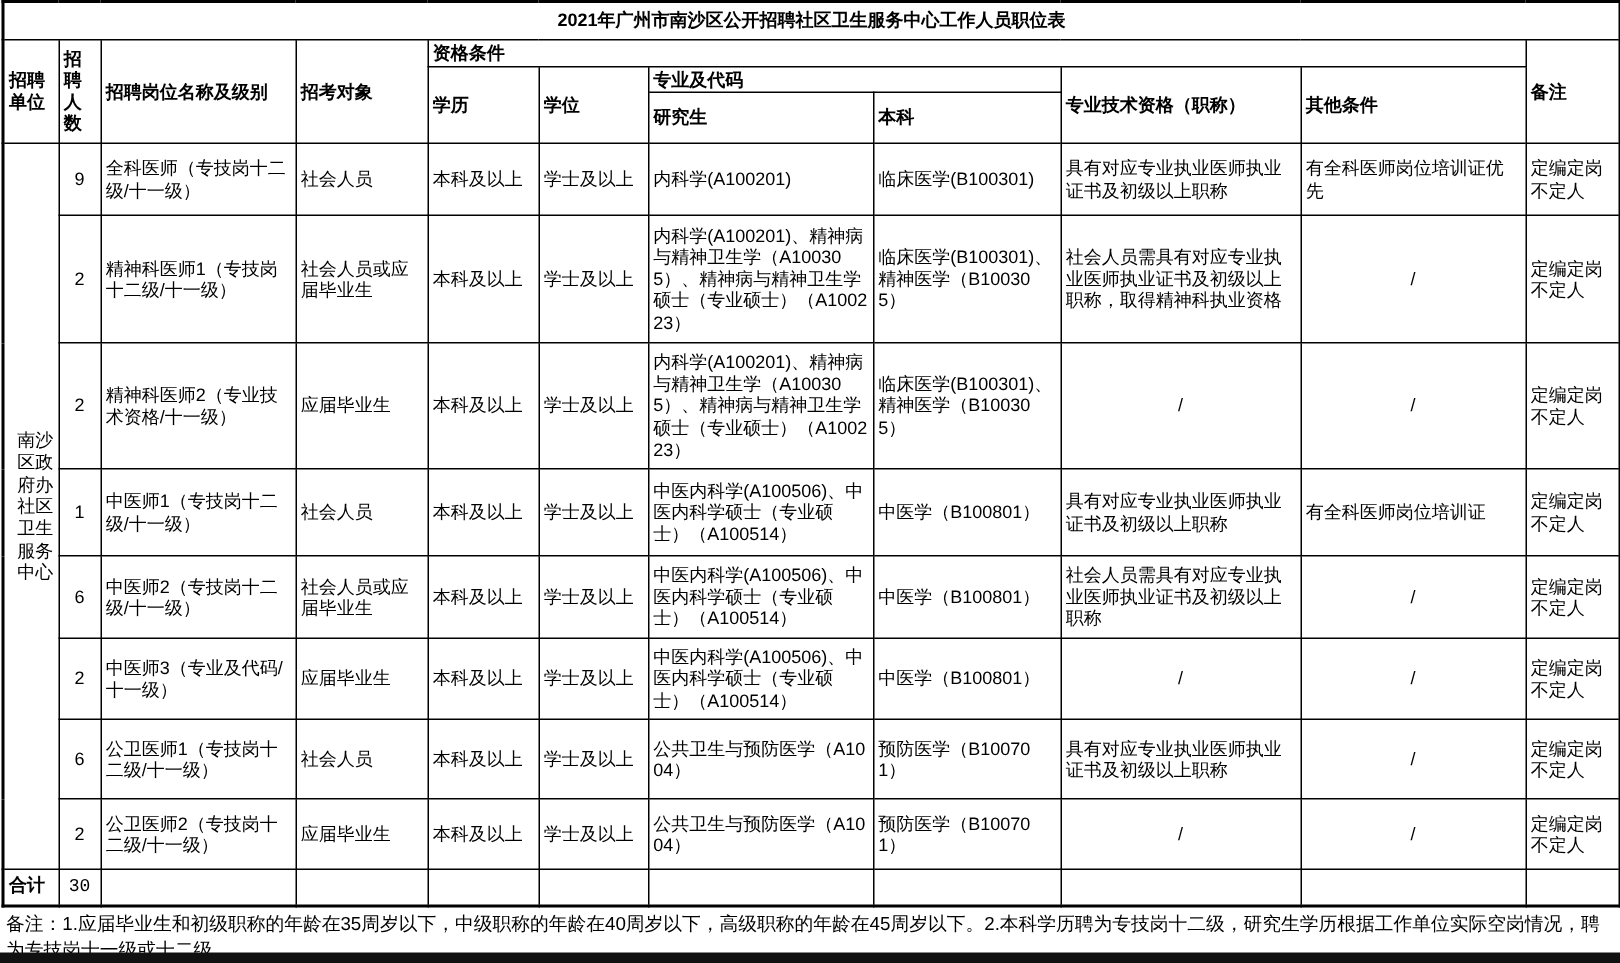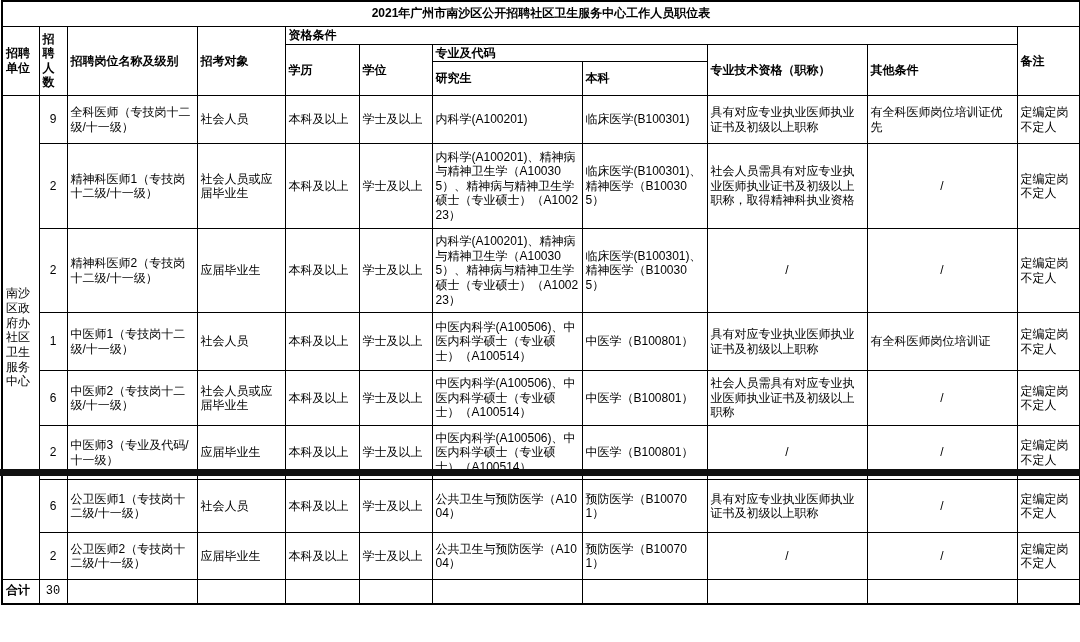--- a/index.html
+++ b/index.html
@@ -2,42 +2,42 @@
 <html><head>
 <meta charset="utf-8">
 <style>
   * { box-sizing: border-box; }
   html, body { margin: 0; padding: 0; background: #ffffff; }
   body {
     width: 1080px; height: 642px; overflow: hidden;
     font-family: "Liberation Sans", "DejaVu Sans", sans-serif;
     color: #000;
   }
-  .page { width: 1080px; height: 476px; position: relative; background: #fff; }
+  .page { width: 1080px; height: 642px; position: relative; background: #fff; }
   table.jobs {
     width: 1078px; margin: 0 1px;
     border-collapse: collapse; table-layout: fixed;
     border: 2px solid #000;
   }
   table.jobs td {
     border: 1px solid #000;
     font-size: 12px; line-height: 1.22;
     padding: 1px 3px;
     vertical-align: middle;
     word-break: break-all;
     overflow: hidden;
   }
   td.title-cell {
     font-size: 16px; font-weight: bold; text-align: center;
     border-bottom: 2px solid #000; padding: 2px;
   }
   td.th { font-weight: bold; text-align: left; padding: 1px 2px; }
   td.num { text-align: center; }
   td.c { text-align: center; }
-  td.unit-cell { text-align: left; padding: 1px 4px; }
+  td.unit-cell { text-align: right; padding: 1px 4px; }
   tr.total-row td { height: 24px; font-family: Liberation Mono, monospace; }
   .footnote {
     font-size: 12.5px; line-height: 1.35;
     padding: 3px 4px 0 4px; text-align: left;
     word-break: break-all;
   }
   .bottom-bar {
     position: absolute; left: 0; bottom: 0;
     width: 1080px; height: 7px; background: #111;
   }
@@ -109,21 +109,21 @@
       <td>学士及以上</td>
       <td>内科学(A100201)、精神病与精神卫生学（A100305）、精神病与精神卫生学硕士（专业硕士）（A100223）</td>
       <td>临床医学(B100301)、精神医学（B100305）</td>
       <td>社会人员需具有对应专业执业医师执业证书及初级以上职称，取得精神科执业资格</td>
       <td class="c">/</td>
       <td>定编定岗不定人</td>
     </tr>
 
     <tr style="height:84px">
       <td class="num">2</td>
-      <td>精神科医师2（专技岗十二级/十一级）</td>
+      <td>精神科医师2（专业技术资格/十一级）</td>
       <td>应届毕业生</td>
       <td>本科及以上</td>
       <td>学士及以上</td>
       <td>内科学(A100201)、精神病与精神卫生学（A100305）、精神病与精神卫生学硕士（专业硕士）（A100223）</td>
       <td>临床医学(B100301)、精神医学（B100305）</td>
       <td class="c">/</td>
       <td class="c">/</td>
       <td>定编定岗不定人</td>
     </tr>
 
@@ -201,15 +201,16 @@
       <td></td>
       <td></td>
       <td></td>
       <td></td>
       <td></td>
       <td></td>
     </tr>
   </tbody>
     </table>
 
+  <div class="footnote">备注：1.应届毕业生和初级职称的年龄在35周岁以下，中级职称的年龄在40周岁以下，高级职称的年龄在45周岁以下。2.本科学历聘为专技岗十二级，研究生学历根据工作单位实际空岗情况，聘为专技岗十一级或十二级</div>
 
   <div class="bottom-bar"></div>
 </div>
 
 </body></html>

